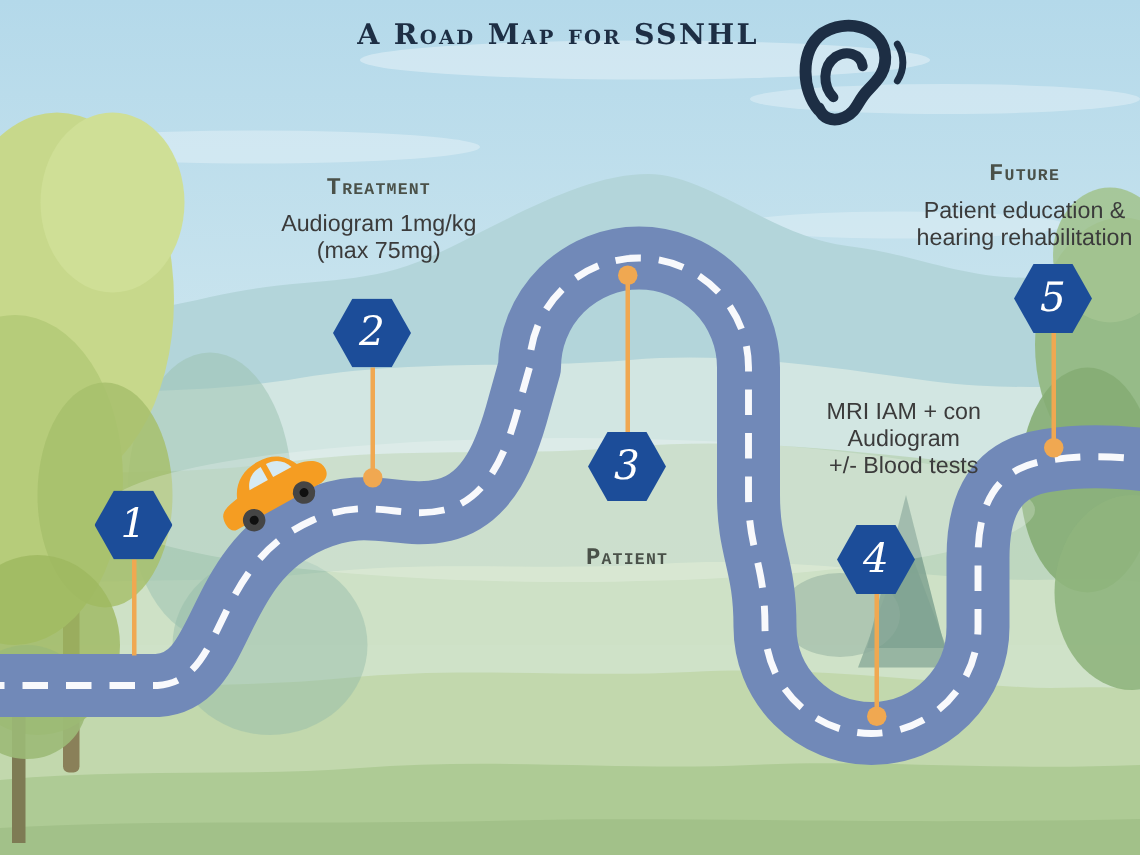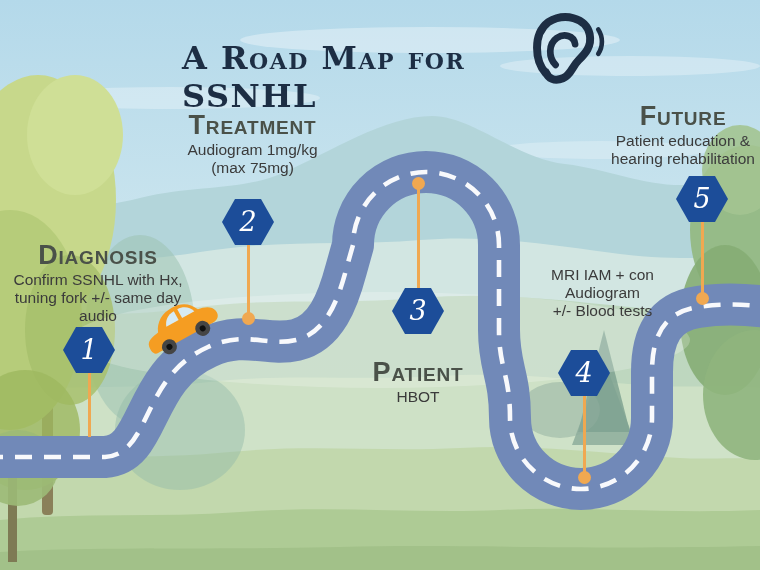--- a/index.html
+++ b/index.html
@@ -12,32 +12,32 @@
 
   
   .road-path  { fill:none; stroke:var(--road,#7189b8); stroke-width:42; stroke-linejoin:round; }
   .road-dash  { fill:none; stroke:var(--road_dash,#ffffff); stroke-width:4.6; stroke-dasharray:17 12; opacity:.95; }
   .car-body   { fill:var(--car_orange,#f59d22); }
   .car-window { fill:#d6eaf3; }
   .ear-stroke { fill:none; stroke:var(--title_navy,#1d3350); stroke-linecap:round; }
 
   
   .main-title {
-    position:absolute; left:182px; top:39px; width:380px; text-align:left;
+    position:absolute; left:182px; top:12px; width:380px; text-align:center;
     font-family:"DejaVu Serif","Liberation Serif",serif;
-    font-variant:small-caps; font-weight:700; font-size:32px; letter-spacing:1.5px;
+    font-variant:small-caps; font-weight:700; font-size:19px; letter-spacing:1.5px;
     color:var(--title_navy,#1d2e44);
   }
   .ear-wrap { position:absolute; left:530px; top:10px; width:78px; height:78px; }
 
   
   .stage { position:absolute; text-align:center; }
   .stage-title {
-    font-family:Liberation Sans, sans-serif;
-    font-variant:small-caps; font-weight:600; font-size:27px; letter-spacing:.8px;
+    font-family:Liberation Mono, monospace;
+    font-variant:small-caps; font-weight:600; font-size:16px; letter-spacing:.8px;
     color:var(--heading_gray,#4a5149); margin-bottom:3px; line-height:25px;
   }
   .stage-line { font-size:15.5px; line-height:18px; color:var(--body_text,#3b3b3b); }
 
   
   .hex {
     position:absolute; width:52px; height:46px;
     background:var(--marker_blue,#1c4d99);
     clip-path:polygon(0 50%, 25% 0, 75% 0, 100% 50%, 75% 100%, 25% 100%);
     display:flex; align-items:center; justify-content:center;
@@ -140,36 +140,29 @@
   <div class="hex" style="left:392px; top:288px;">
     <span>3</span>
     </div>
   <div class="hex" style="left:558px; top:350px;">
     <span>4</span>
     </div>
   <div class="hex" style="left:676px; top:176px;">
     <span>5</span>
     </div>
 
-  <div class="stage" style="left:0px; top:243px; width:196px;">
-    <div class="stage-title">Diagnosis</div>
-    <div class="stage-line">Confirm SSNHL with Hx,</div>
-    <div class="stage-line">tuning fork +/- same day</div>
-    <div class="stage-line">audio</div>
-  </div>
 
   <div class="stage" style="left:150px; top:113px; width:205px;">
     <div class="stage-title">Treatment</div>
     <div class="stage-line">Audiogram 1mg/kg</div>
     <div class="stage-line">(max 75mg)</div>
   </div>
 
   <div class="stage" style="left:318px; top:360px; width:200px;">
     <div class="stage-title">Patient</div>
-    <div class="stage-line">HBOT</div>
   </div>
 
   <div class="stage" style="left:505px; top:266px; width:195px;">
     <div class="stage-line">MRI IAM + con</div>
     <div class="stage-line">Audiogram</div>
     <div class="stage-line">+/- Blood tests</div>
   </div>
 
   <div class="stage" style="left:598px; top:104px; width:170px;">
     <div class="stage-title">Future</div>

